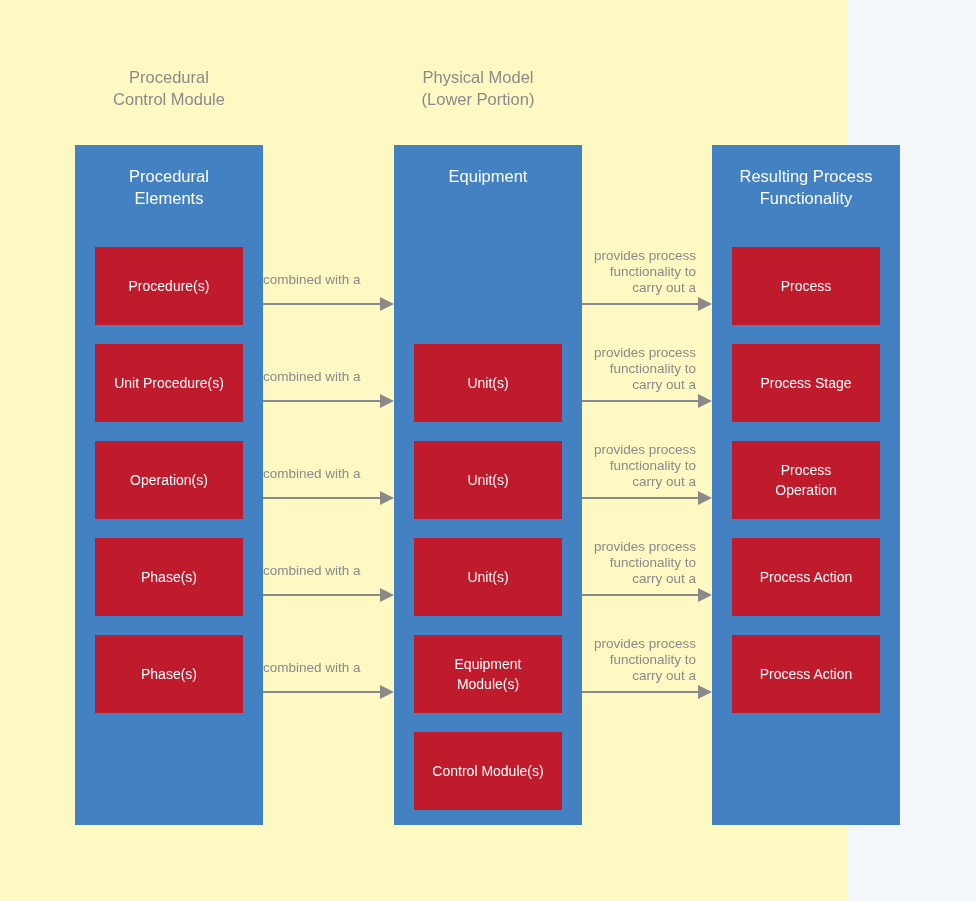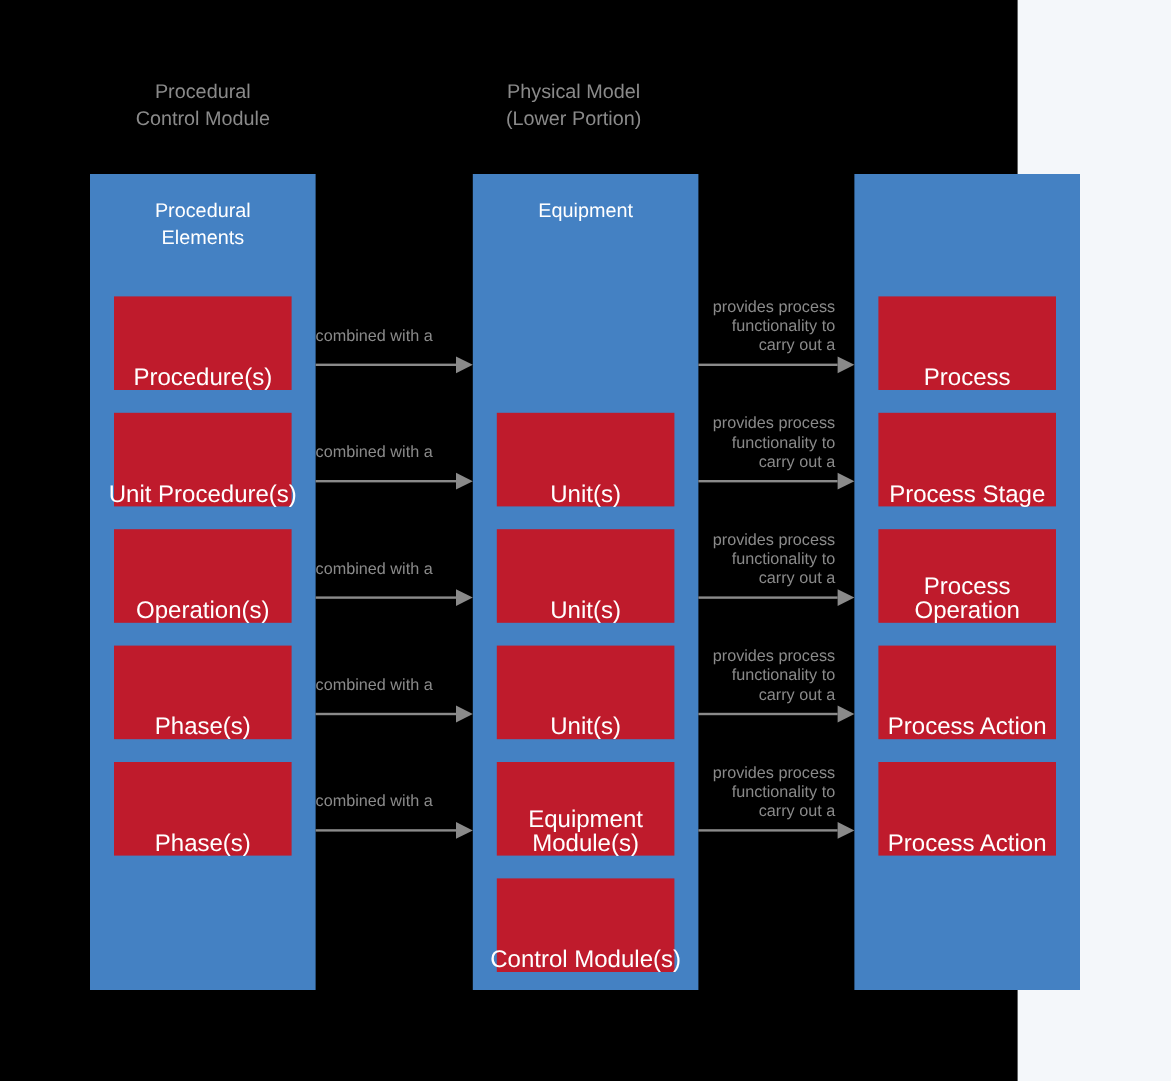--- a/index.html
+++ b/index.html
@@ -10,21 +10,21 @@
     height: 901px;
     background: #f4f7fa;
     font-family: "Liberation Sans", "DejaVu Sans", sans-serif;
     overflow: hidden;
   }
 
   #diagram {
     position: relative;
     width: 848px;
     height: 901px;
-    background: #000000;
+    background: #fef9c3;
   }
 
   
   .col-header {
     position: absolute;
     color: #8a8a8a;
     font-size: 16.5px;
     line-height: 22px;
     text-align: center;
     white-space: pre-line;
@@ -58,24 +58,24 @@
     white-space: pre-line;
   }
 
   
   .red-box {
     position: absolute;
     left: 20px;
     width: 148px;
     background: #bf1b2c;
     color: #ffffff;
-    font-size: 20px;
+    font-size: 14px;
     line-height: 20px;
     display: flex;
-    align-items: flex-end;
+    align-items: center;
     justify-content: center;
     text-align: center;
     white-space: pre-line;
     overflow: visible;
   }
   .red-box span { display: block; white-space: pre-line; }
 
   
   .red-box.overflow span { white-space: nowrap; }
 
@@ -151,20 +151,22 @@
     <div class="red-box" style="top:490px;height:78px;">
       <span>Equipment
 Module(s)</span>
     </div>
     <div class="red-box overflow" style="top:587px;height:78px;">
       <span>Control Module(s)</span>
     </div>
   </div>
 
   <div class="column" id="col-2">
+    <div class="column-title">Resulting Process
+Functionality</div>
 
     <div class="red-box" style="top:102px;height:78px;">
       <span>Process</span>
     </div>
     <div class="red-box" style="top:199px;height:78px;">
       <span>Process Stage</span>
     </div>
     <div class="red-box" style="top:296px;height:78px;">
       <span>Process
 Operation</span>

